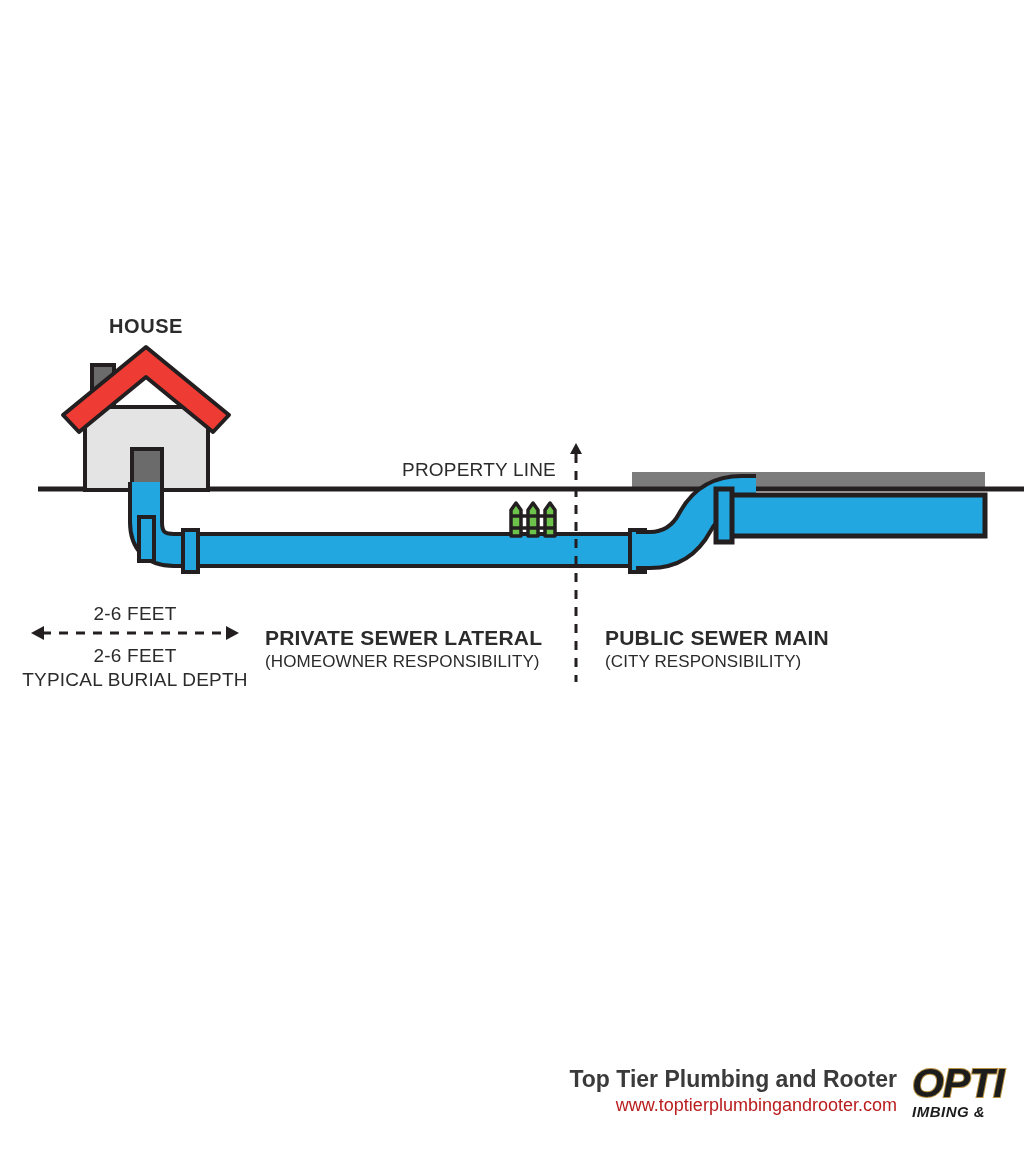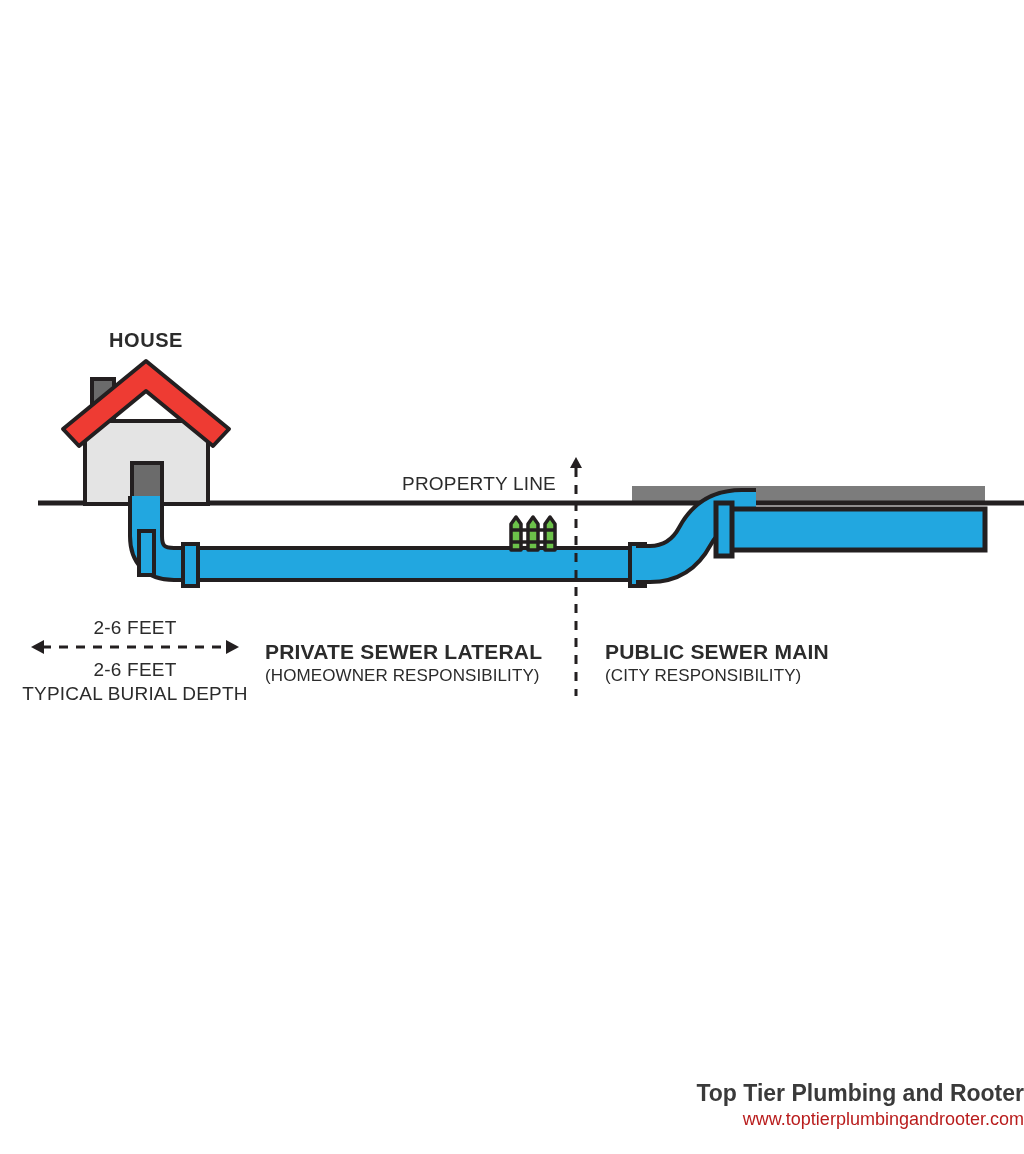--- a/index.html
+++ b/index.html
@@ -9,21 +9,21 @@
   }
   body {
     width: 1024px;
     height: 1154px;
     position: relative;
     font-family: "Liberation Sans", sans-serif;
     overflow: hidden;
   }
   #diagram-root {
     position: absolute;
-    left: 0; top: 16px;
+    left: 0; top: 2px;
     width: 1024px;
     height: 912px;
   }
   svg.scene {
     position: absolute;
     left: 0; top: 0;
     width: 1024px;
     height: 1154px;
     display: block;
   }
@@ -207,16 +207,22 @@
 
     <text class="txt label-zone-sub" x="605" y="665">(CITY RESPONSIBILITY)</text>
   </svg>
 
   <div class="footer">
     <div class="footer-inner">
       <div class="footer-text">
         <div class="brand-name">Top Tier Plumbing and Rooter</div>
         <div class="brand-url">www.toptierplumbingandrooter.com</div>
       </div>
+      <div class="brand-logo">
+        <div class="logo-clip">
+          <div class="logo-word">OPTI</div>
+          <div class="logo-sub">IMBING &amp;</div>
+        </div>
+      </div>
     </div>
   </div>
 
 </div>
 
 </body></html>

